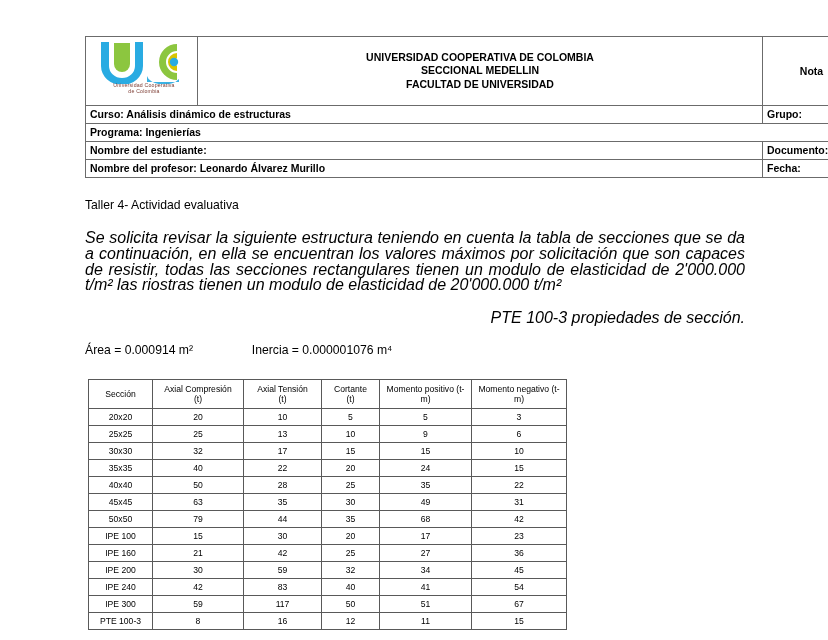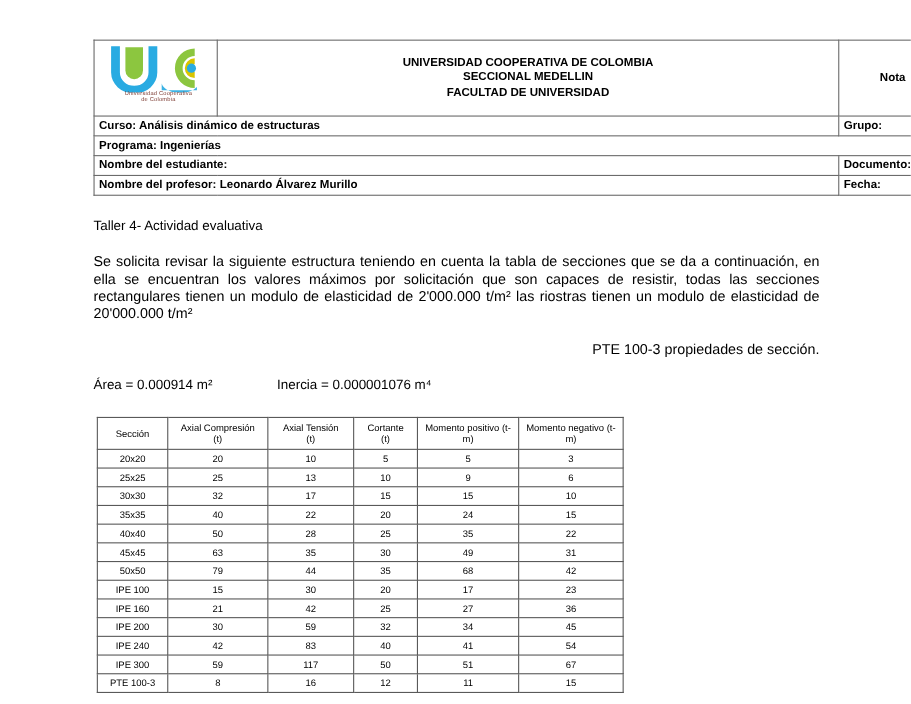--- a/index.html
+++ b/index.html
@@ -92,24 +92,25 @@
   .info-right { width: 131px; }
 
   
   .centered-title {
     text-align: left;
     font-size: 12.2px;
     margin-top: 20px;
     line-height: 15px;
   }
   .para {
-    font-size: 13px;
+    font-size: 16px;
     line-height: 15.8px;
     text-align: justify;
     margin-top: 17px;
+    font-style: italic;
   }
   .para.single { text-align: right; }
 
   .props-line {
     font-size: 12.2px;
     margin-top: 17px;
   }
   .props-line .gap { display: inline-block; width: 52px; }
 
   

